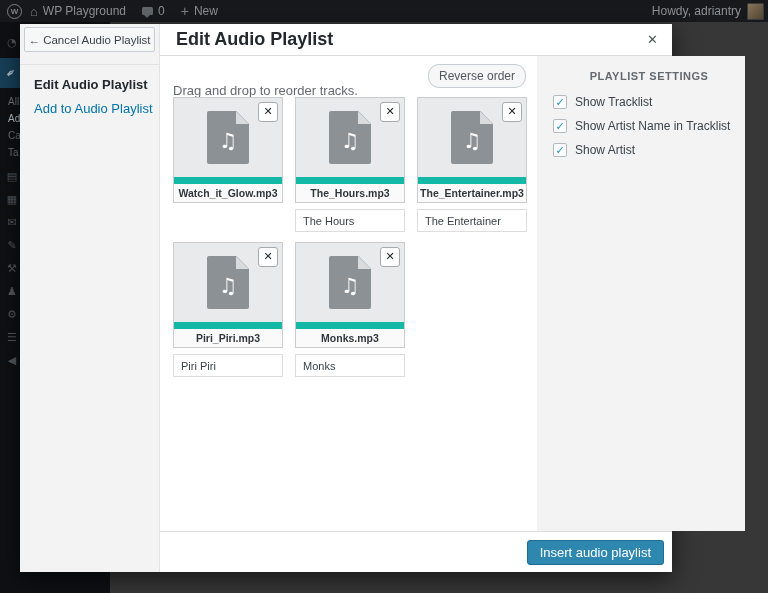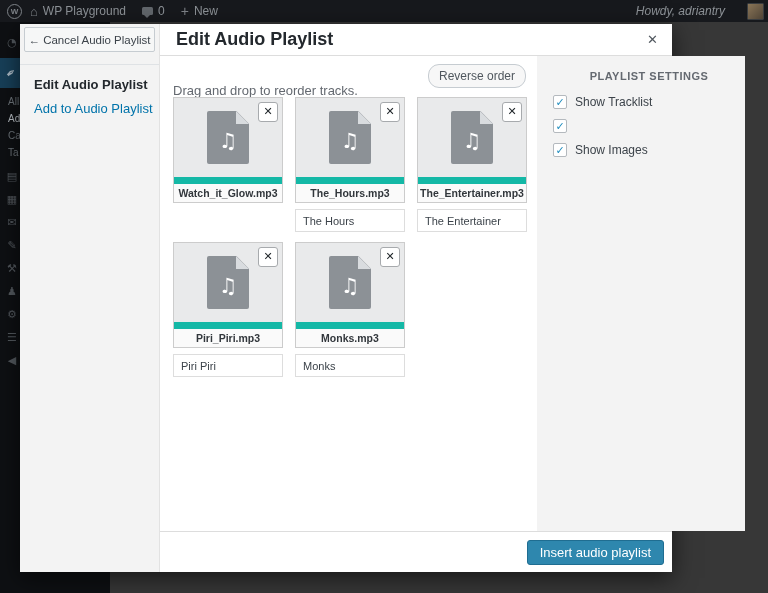--- a/index.html
+++ b/index.html
@@ -18,21 +18,21 @@
   .ab-item{display:flex;align-items:center;gap:5px;padding:0 8px;height:100%;}
   .wp-logo{
     width:13px;height:13px;border:1.5px solid #7e8388;border-radius:50%;
     display:flex;align-items:center;justify-content:center;
     font-size:8px;font-weight:bold;color:#7e8388;margin-left:7px;
   }
   .home-glyph{font-size:13px;line-height:1;color:#7e8388;}
   .bubble{width:11px;height:8px;background:#62676c;border-radius:1.5px;position:relative;display:inline-block;}
   .bubble::after{content:"";position:absolute;left:2px;bottom:-3px;border:3px solid transparent;border-top-color:#62676c;border-bottom:0;}
   .plus-glyph{font-size:14px;line-height:1;color:#7e8388;}
-  .ab-right{margin-left:auto;display:flex;align-items:center;gap:22px;padding-right:4px;font-style:italic;}
+  .ab-right{margin-left:auto;display:flex;align-items:center;gap:6px;padding-right:4px;}
   .avatar{width:15px;height:15px;border-radius:1px;background:linear-gradient(135deg,#8a7557,#4e4336);border:1px solid #3a3d40;}
   
   .admin-menu{position:absolute;top:22px;left:0;width:110px;bottom:0;background:#0e1013;z-index:1;}
   .menu-glyph{position:absolute;left:4px;width:16px;text-align:center;color:#646a70;font-size:11px;opacity:.8;
     font-family:"DejaVu Sans",sans-serif;}
   .menu-active{position:absolute;top:36px;left:0;width:110px;height:30px;background:#173f58;}
   .menu-active .pin{position:absolute;left:6px;top:8px;color:#a9b8c3;font-size:12px;display:inline-block;transform:rotate(-40deg);
     font-family:"DejaVu Sans",sans-serif;}
   .menu-stub{position:absolute;left:8px;width:22px;overflow:hidden;white-space:nowrap;font-size:10px;color:#6d747a;}
   .menu-stub.bright{color:#b9bfc4;}
@@ -241,25 +241,26 @@
   <div class="settings">
     <h3 class="settings-heading">PLAYLIST SETTINGS</h3>
     <div id="settings-rows">
   <div class="setting-row first">
     <span class="checkbox" style="color: rgb(30, 140, 190);">✓</span>
     <span class="setting-label">Show Tracklist</span>
   </div>
 
   <div class="setting-row">
     <span class="checkbox" style="color: rgb(30, 140, 190);">✓</span>
+    <span class="setting-label">Show Artist Name in Tracklist</span>
   </div>
 
   <div class="setting-row">
     <span class="checkbox" style="color: rgb(30, 140, 190);">✓</span>
-    <span class="setting-label">Show Images</span>
+    <span class="setting-label">Show Artist</span>
   </div>
 </div>
   </div>
 
   <div class="toolbar">
     <button class="insert-btn" style="background: rgb(46, 135, 174);">Insert audio playlist</button>
   </div>
 </div>
 
 </body></html>

